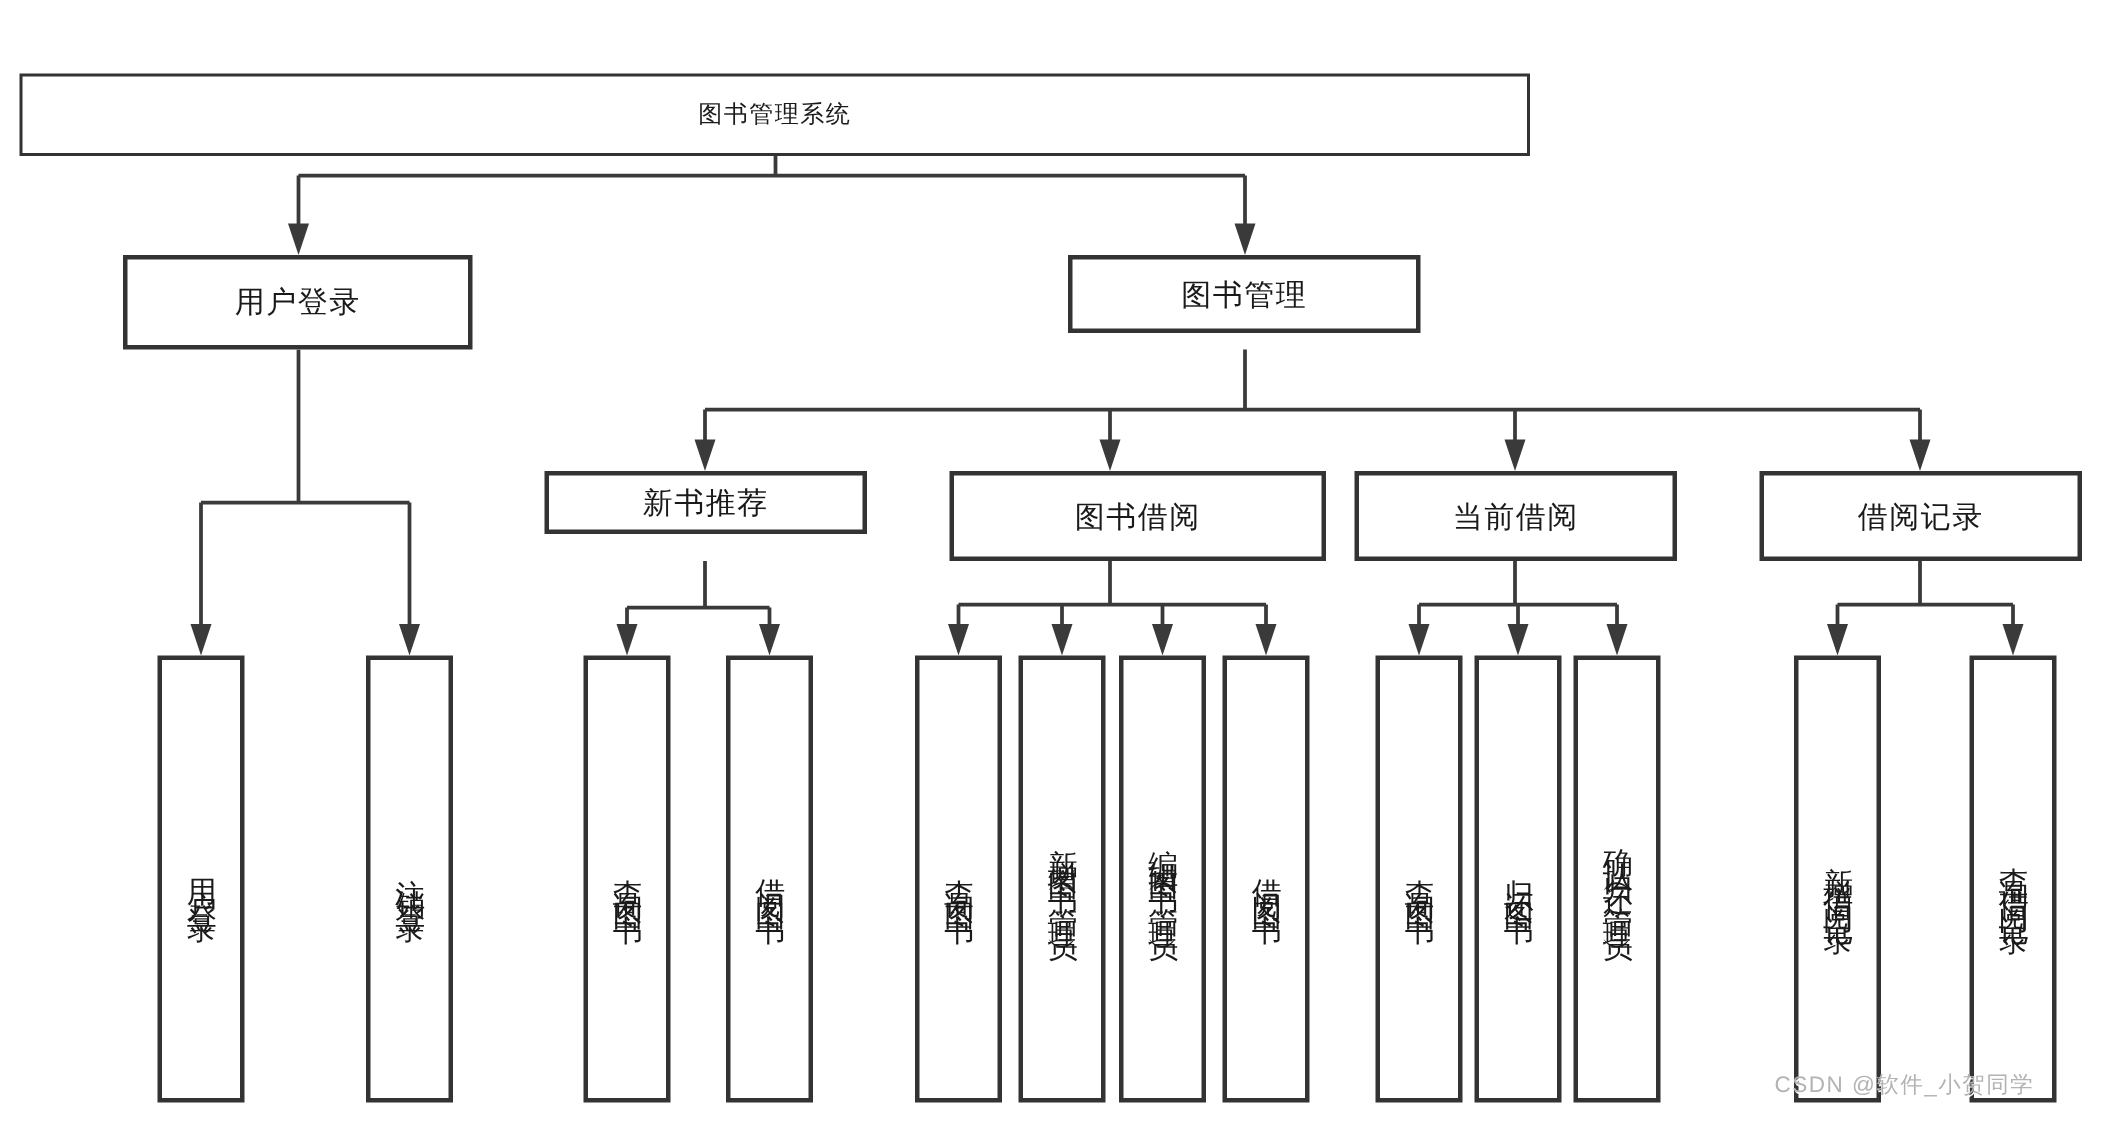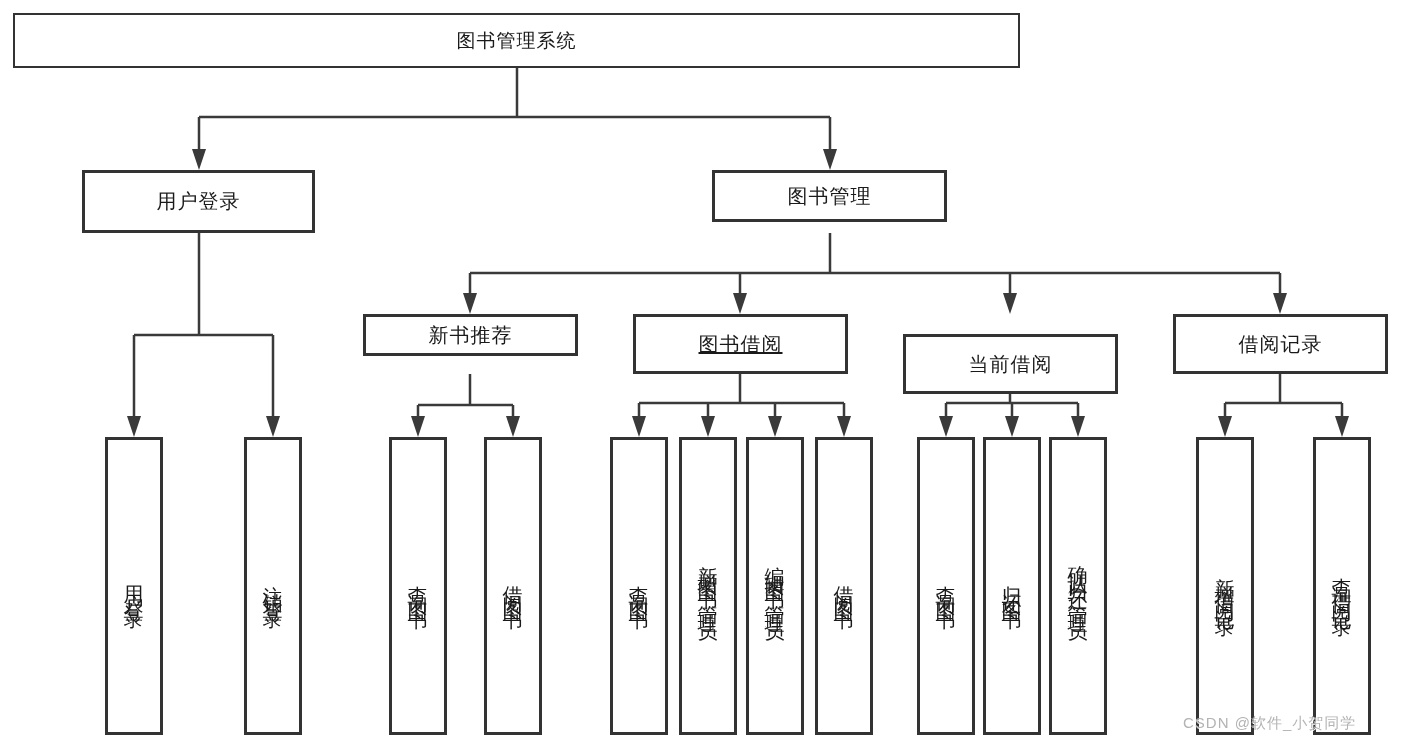--- a/index.html
+++ b/index.html
@@ -31,21 +31,22 @@
     display: flex;
     align-items: center;
     justify-content: center;
     color: #1a1a1a;
     font-size: 20px;
     letter-spacing: 1px;
     z-index: 2;
   }
   .node.root {
     border-width: 2px;
-    font-size: 19px;
+    font-size: 16px;
+    margin-top: 36px;
   }
   .vnode {
     position: absolute;
     box-sizing: border-box;
     width: 58px;
     height: 298px;
     top: 437px;
     background: #ffffff;
     border: 3px solid #333333;
     display: flex;
@@ -120,24 +121,24 @@
   <div class="node" style="left:82px; top:170px; width:233px; height:63px;">
     <span>用户登录</span>
   </div>
   <div class="node" style="left:712px; top:170px; width:235px; height:52px;">
     <span>图书管理</span>
   </div>
 
   <div class="node" style="left:363px; top:314px; width:215px; height:42px;">
     <span>新书推荐</span>
   </div>
-  <div class="node" style="left:633px; top:314px; width:215px; height:60px;text-decoration:underline;">
+  <div class="node" style="left:633px; top:314px; width:251px; height:60px;">
     <span>图书借阅</span>
   </div>
-  <div class="node" style="left:903px; top:314px; width:215px; height:60px;margin-top:20px;">
+  <div class="node" style="left:903px; top:314px; width:215px; height:60px;">
     <span>当前借阅</span>
   </div>
   <div class="node" style="left:1173px; top:314px; width:215px; height:60px;">
     <span>借阅记录</span>
   </div>
 
   <div class="vnode" style="left:105px;">
     <span class="vtext">用户登录</span>
   </div>
   <div class="vnode" style="left:244px;">

